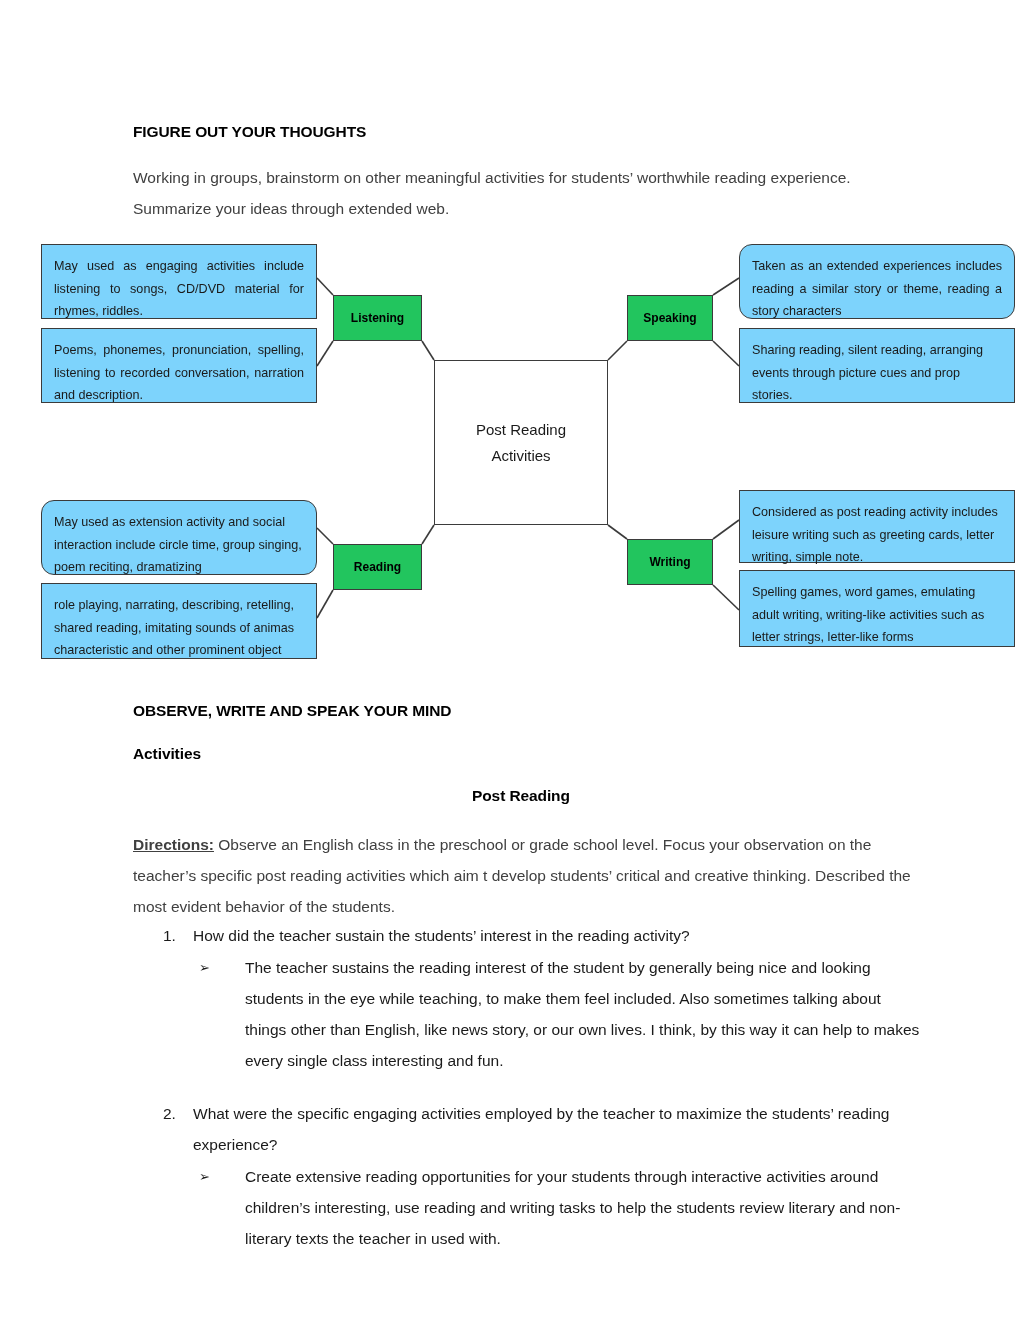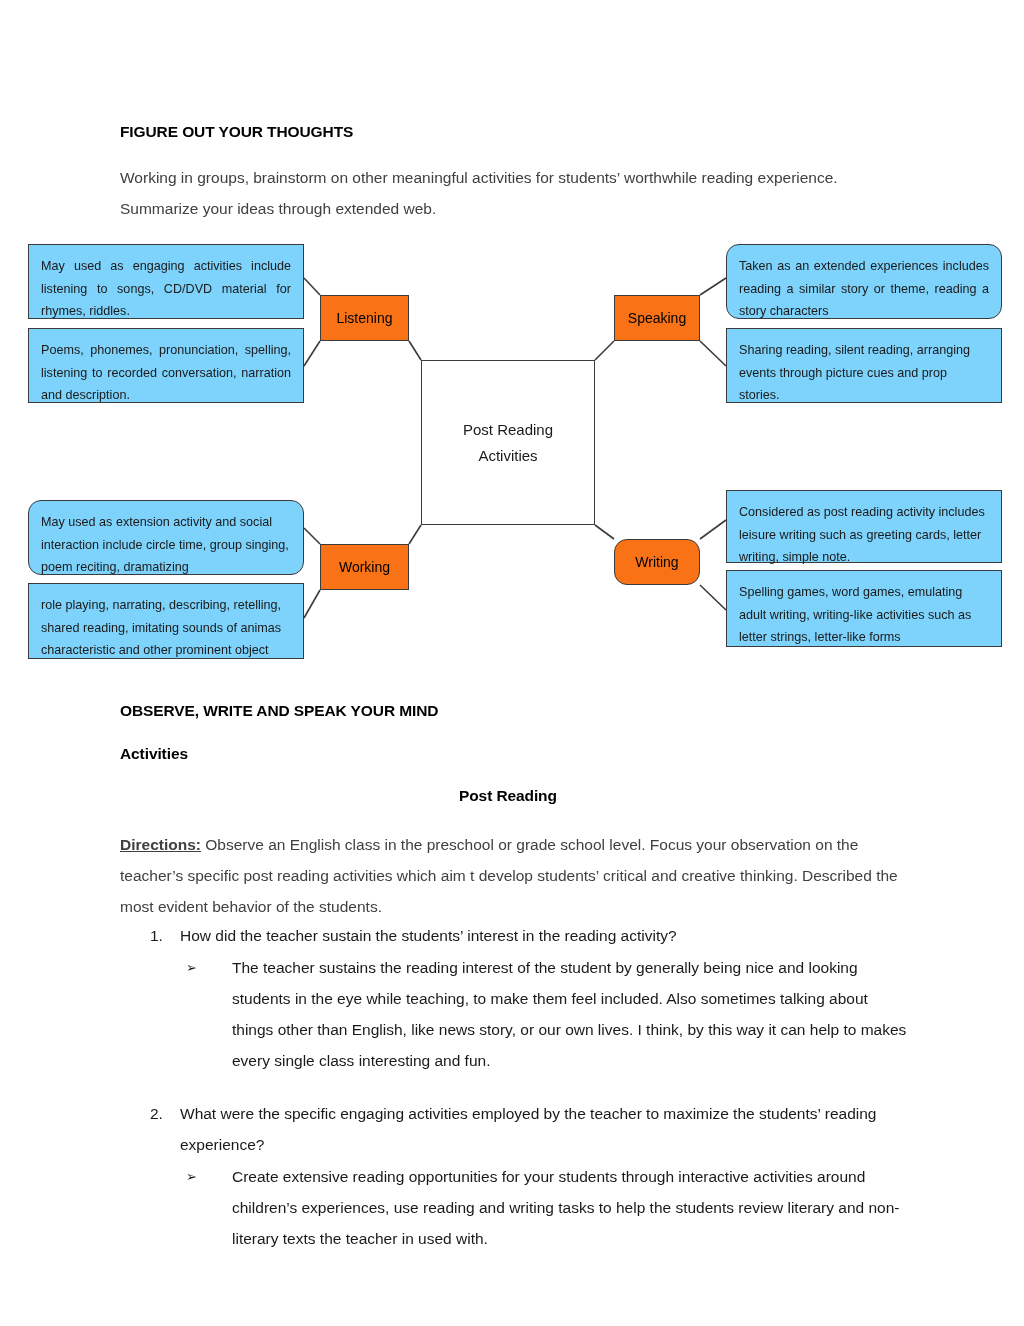--- a/index.html
+++ b/index.html
@@ -14,20 +14,21 @@
     position: relative;
     font-family: "Liberation Sans", sans-serif;
     color: #000000;
     overflow: hidden;
   }
 
   .page {
     position: relative;
     width: 912px;
     height: 1326px;
+    margin-left: 13px;
   }
 
   
   .h-bold {
     position: absolute;
     font-weight: bold;
     font-size: 15.5px;
     letter-spacing: -0.1px;
     white-space: nowrap;
   }
@@ -114,23 +115,23 @@
     font-size: 12.6px;
     line-height: 22.5px;
     color: #1a1a1a;
     padding: 10px 12px 8px 12px;
   }
   .dbox.just { text-align: justify; }
   .dlabel {
     position: absolute;
     box-sizing: border-box;
     border: 1.6px solid #3b3b3b;
-    background: #f97316;
-    font-weight: normal;
-    font-size: 14px;
+    background: #22c55e;
+    font-weight: bold;
+    font-size: 12px;
     display: flex;
     align-items: center;
     justify-content: center;
     color: #000000;
   }
   #center-node {
     position: absolute;
     box-sizing: border-box;
     border: 1.6px solid #3b3b3b;
     background: #ffffff;
@@ -151,21 +152,21 @@
   
   #box-r1 { left: 726px; top: 16px;  width: 276px; height: 75px; border-radius: 13px; }
   #box-r2 { left: 726px; top: 100px; width: 276px; height: 75px; }
   #box-r3 { left: 726px; top: 262px; width: 276px; height: 73px; }
   #box-r4 { left: 726px; top: 342px; width: 276px; height: 77px; }
 
   
   #label-listening { left: 320px; top: 67px;  width: 89px; height: 46px; }
   #label-speaking  { left: 614px; top: 67px;  width: 86px; height: 46px; }
   #label-reading   { left: 320px; top: 316px; width: 89px; height: 46px; }
-  #label-writing   { left: 614px; top: 311px; width: 86px; height: 46px; border-radius: 13px; }
+  #label-writing   { left: 614px; top: 311px; width: 86px; height: 46px; }
 
   #center-node { left: 421px; top: 132px; width: 174px; height: 165px; }
 </style>
 </head>
 <body>
 
 <div class="page">
 
   <div class="h-bold" id="title-figure">FIGURE OUT YOUR THOUGHTS</div>
 
@@ -203,21 +204,21 @@
     <div class="dbox" id="box-l3">May used as extension activity and social interaction include circle time, group singing, poem reciting, dramatizing</div>
     <div class="dbox" id="box-l4">role playing, narrating, describing, retelling, shared reading, imitating sounds of animas characteristic and other prominent object</div>
 
     <div class="dbox just" id="box-r1">Taken as an extended experiences includes reading a similar story or theme, reading a story characters</div>
     <div class="dbox" id="box-r2">Sharing reading, silent reading, arranging events through picture cues and prop stories.</div>
     <div class="dbox" id="box-r3">Considered as post reading activity includes leisure writing such as greeting cards, letter writing, simple note.</div>
     <div class="dbox" id="box-r4">Spelling games, word games, emulating adult writing, writing-like activities such as letter strings, letter-like forms</div>
 
     <div class="dlabel" id="label-listening">Listening</div>
     <div class="dlabel" id="label-speaking">Speaking</div>
-    <div class="dlabel" id="label-reading">Working</div>
+    <div class="dlabel" id="label-reading">Reading</div>
     <div class="dlabel" id="label-writing">Writing</div>
 
     <div id="center-node">
       <span>Post Reading</span>
       <span>Activities</span>
     </div>
   </div>
 
   <div class="h-bold" id="title-observe">OBSERVE, WRITE AND SPEAK YOUR MIND</div>
 
@@ -238,19 +239,19 @@
         <span class="arrow">➢</span>
         <span class="atext">The teacher sustains the reading interest of the student by generally being nice and looking students in the eye while teaching, to make them feel included. Also sometimes talking about things other than English, like news story, or our own lives.  I think, by this way it can help to makes every single class interesting and fun.</span>
       </div>
     </div>
 
     <div class="qitem">
       <span class="qnum">2.</span>
       <span class="qtext">What were the specific engaging activities employed by the teacher to maximize the students’ reading experience?</span>
       <div class="abullet">
         <span class="arrow">➢</span>
-        <span class="atext">Create extensive reading opportunities for your students through interactive activities around children’s experiences, use reading and writing tasks to help the students review literary and non-literary texts the teacher in used with.</span>
+        <span class="atext">Create extensive reading opportunities for your students through interactive activities around children’s interesting, use reading and writing tasks to help the students review literary and non-literary texts the teacher in used with.</span>
       </div>
     </div>
 
   </div>
 
 </div>
 
 </body></html>

